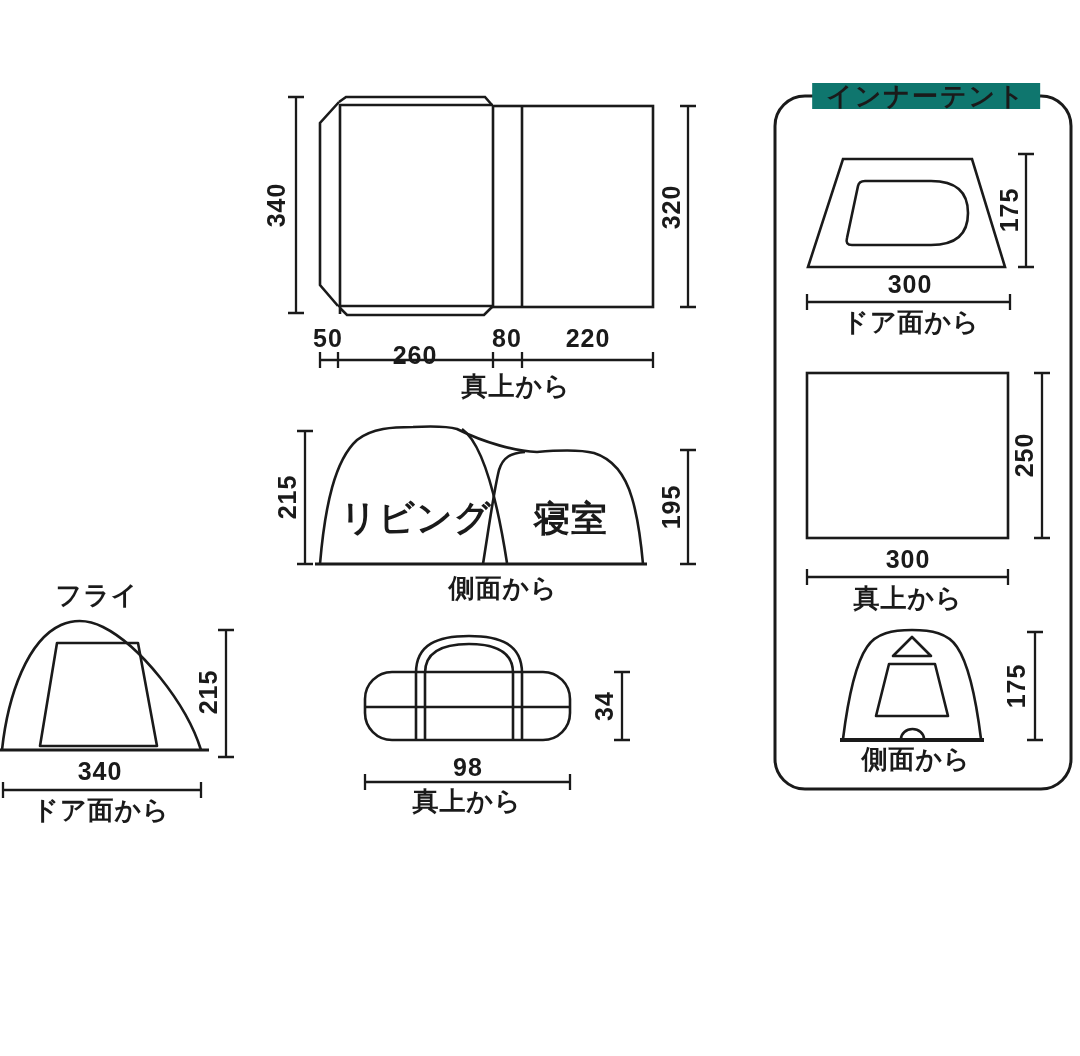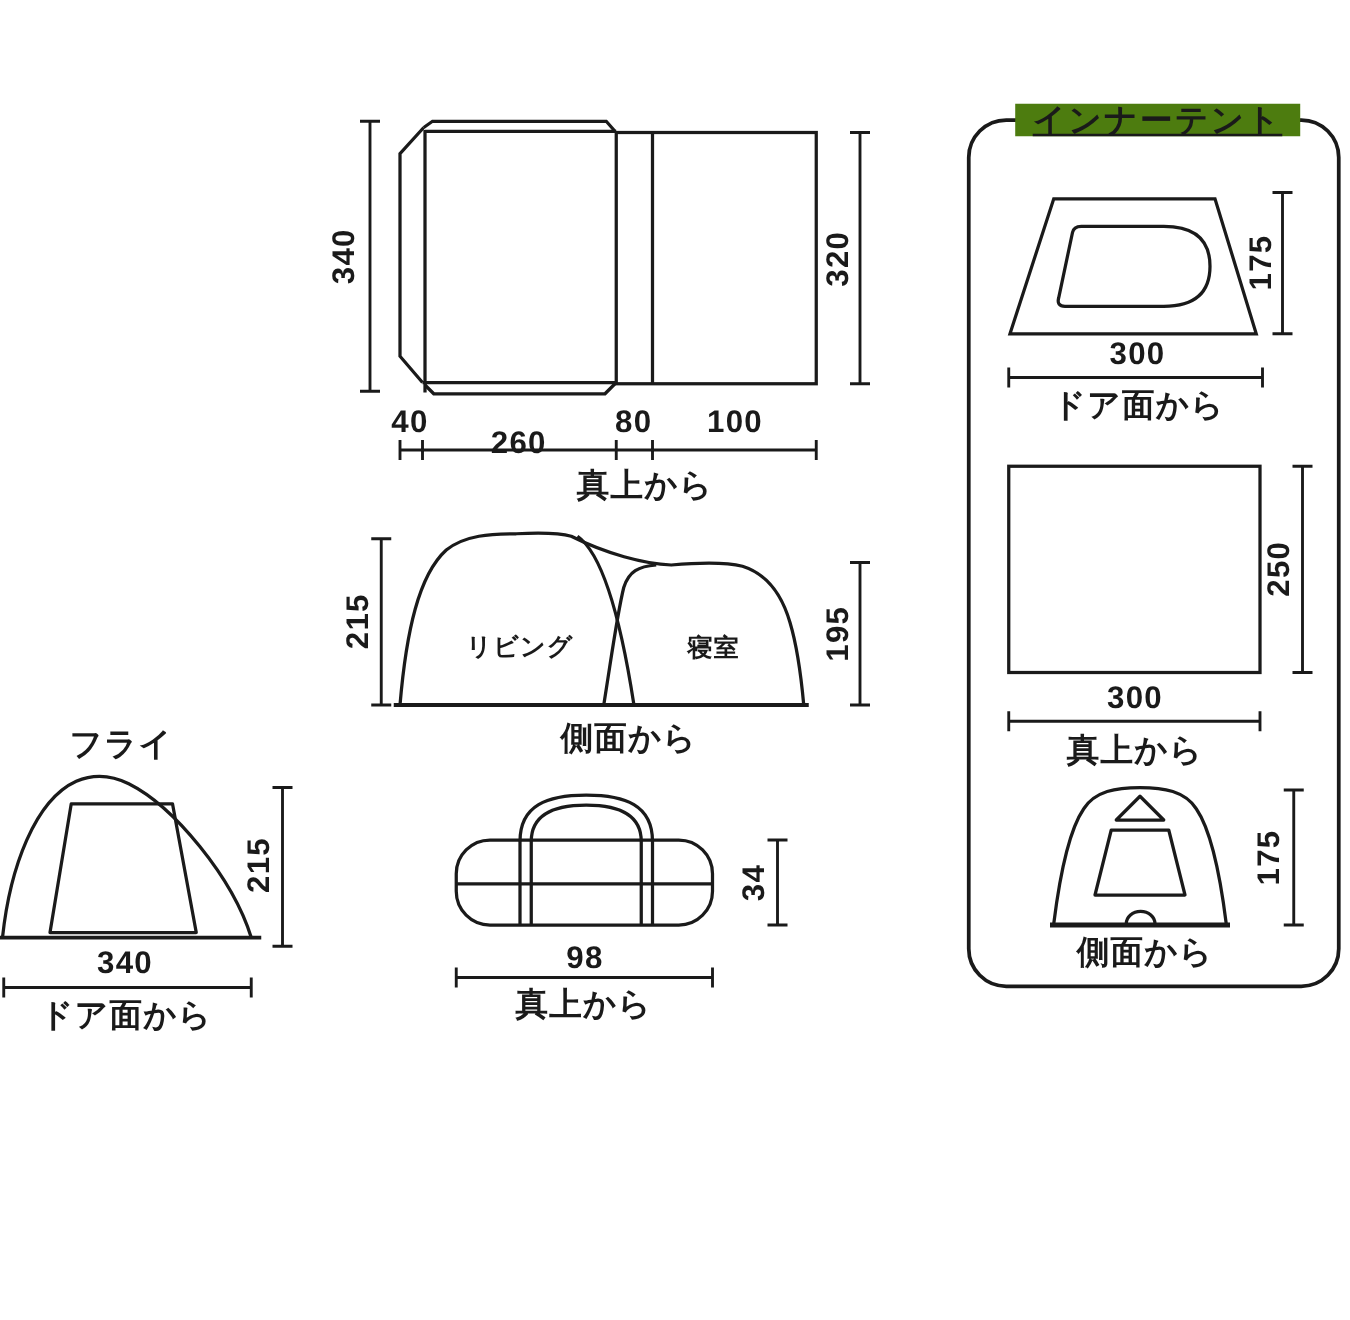--- a/index.html
+++ b/index.html
@@ -2,24 +2,24 @@
 <html><head>
 <meta charset="utf-8">
 <style>
   html,body{margin:0;padding:0;background:#fff;}
   #stage{position:relative;width:1080px;height:1056px;background:#fff;overflow:hidden;
          font-family:"Liberation Sans","DejaVu Sans",sans-serif;}
   #linework{position:absolute;left:0;top:0;}
   .lbl{position:absolute;font-weight:bold;color:#1a1a1a;font-size:25px;line-height:1;
        white-space:nowrap;transform:translate(-50%,-50%);letter-spacing:1px;}
   .rot{transform:translate(-50%,-50%) rotate(-90deg);}
-  .cap{font-size:26px;letter-spacing:1px;}
-  .room{font-size:20px;}
+  .cap{font-size:26px;letter-spacing:1px;font-family:Liberation Mono, monospace;}
+  .room{font-size:36px;}
   .ttl{font-size:26px;text-align:center;}
-  .panel-ttl{font-size:26px;background:#4d7c0f;padding:0 14px;letter-spacing:2px;text-decoration:underline;}
+  .panel-ttl{font-size:26px;background:#0f766e;padding:0 14px;letter-spacing:2px;}
 </style>
 </head>
 <body>
 
 <div id="stage">
 
   <svg id="linework" width="1080" height="1056" viewBox="0 0 1080 1056" fill="none" stroke="#1a1a1a" stroke-width="2.6">
 
     <g>
       <path d="M 339,102 L 320,123 L 320,285 L 338,306"></path>
@@ -82,24 +82,24 @@
       <path stroke-width="4" d="M 840,740 H 984"></path>
       <path stroke-linejoin="round" d="M 912,637 L 893,656 L 931,656 Z"></path>
       <path stroke-linejoin="round" d="M 876,716 L 889,664 L 935,664 L 948,716 Z"></path>
       <path d="M 901,739 A 11.5,10 0 0 1 924,739"></path>
       <path class="dim" stroke-width="2.3" d="M 1035,632 V 740 M 1027,632 H 1043 M 1027,740 H 1043"></path>
     </g>
   </svg>
 
   <div class="lbl rot" style="left:276px;top:205px">340</div>
   <div class="lbl rot" style="left:671px;top:207px">320</div>
-  <div class="lbl" style="left:328px;top:338px">40</div>
+  <div class="lbl" style="left:328px;top:338px">50</div>
   <div class="lbl" style="left:415px;top:355px">260</div>
   <div class="lbl" style="left:507px;top:338px">80</div>
-  <div class="lbl" style="left:588px;top:338px">100</div>
+  <div class="lbl" style="left:588px;top:338px">220</div>
   <div class="lbl cap" style="left:516px;top:388px">真上から</div>
 
   <div class="lbl rot" style="left:287px;top:497px">215</div>
   <div class="lbl rot" style="left:671px;top:507px">195</div>
   <div class="lbl room" style="left:416px;top:518px">リビング</div>
   <div class="lbl room" style="left:571px;top:519px">寝室</div>
   <div class="lbl cap" style="left:503px;top:590px">側面から</div>
 
   <div class="lbl ttl" style="left:97px;top:595px">フライ</div>
   <div class="lbl rot" style="left:208px;top:692px">215</div>

